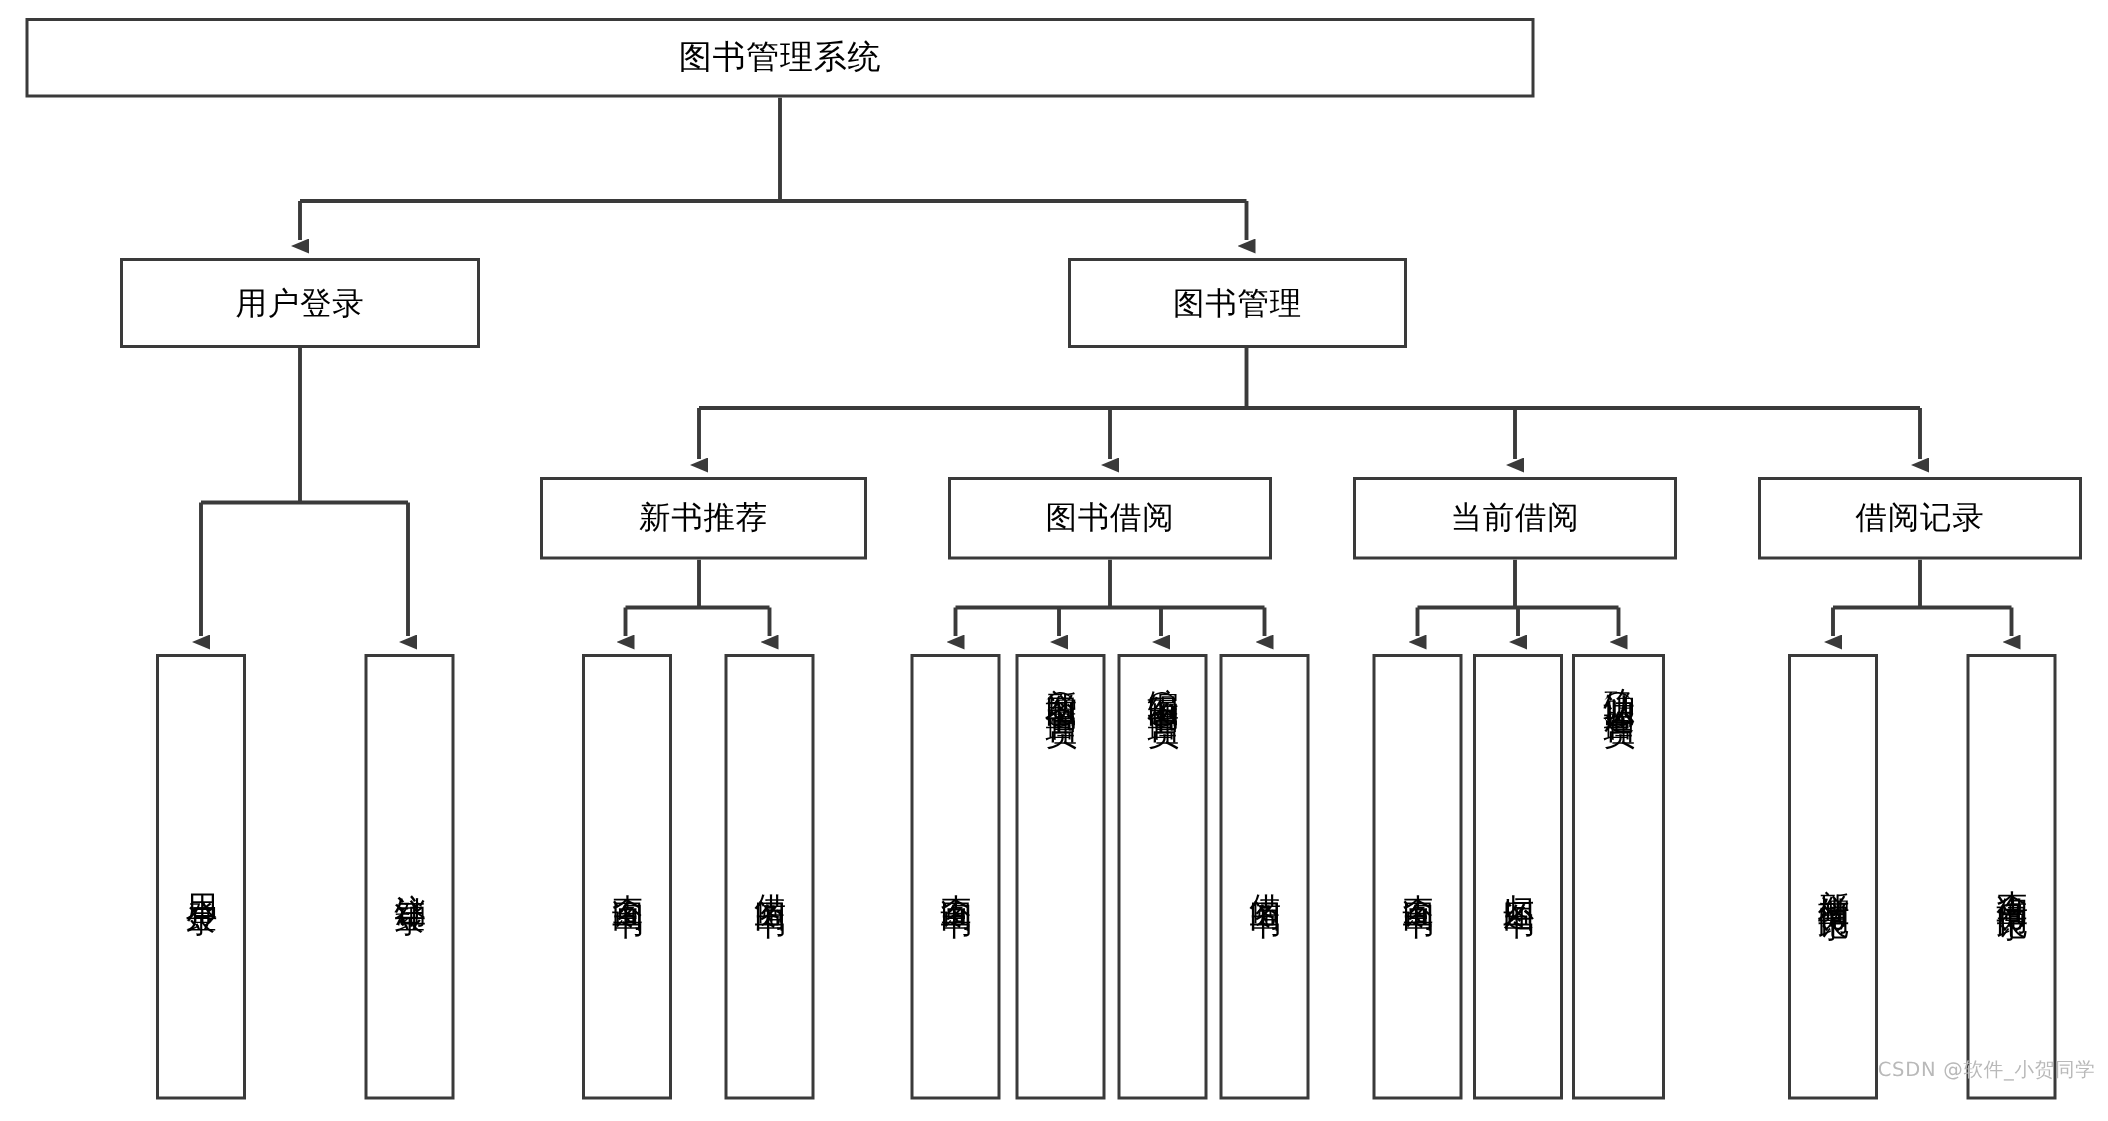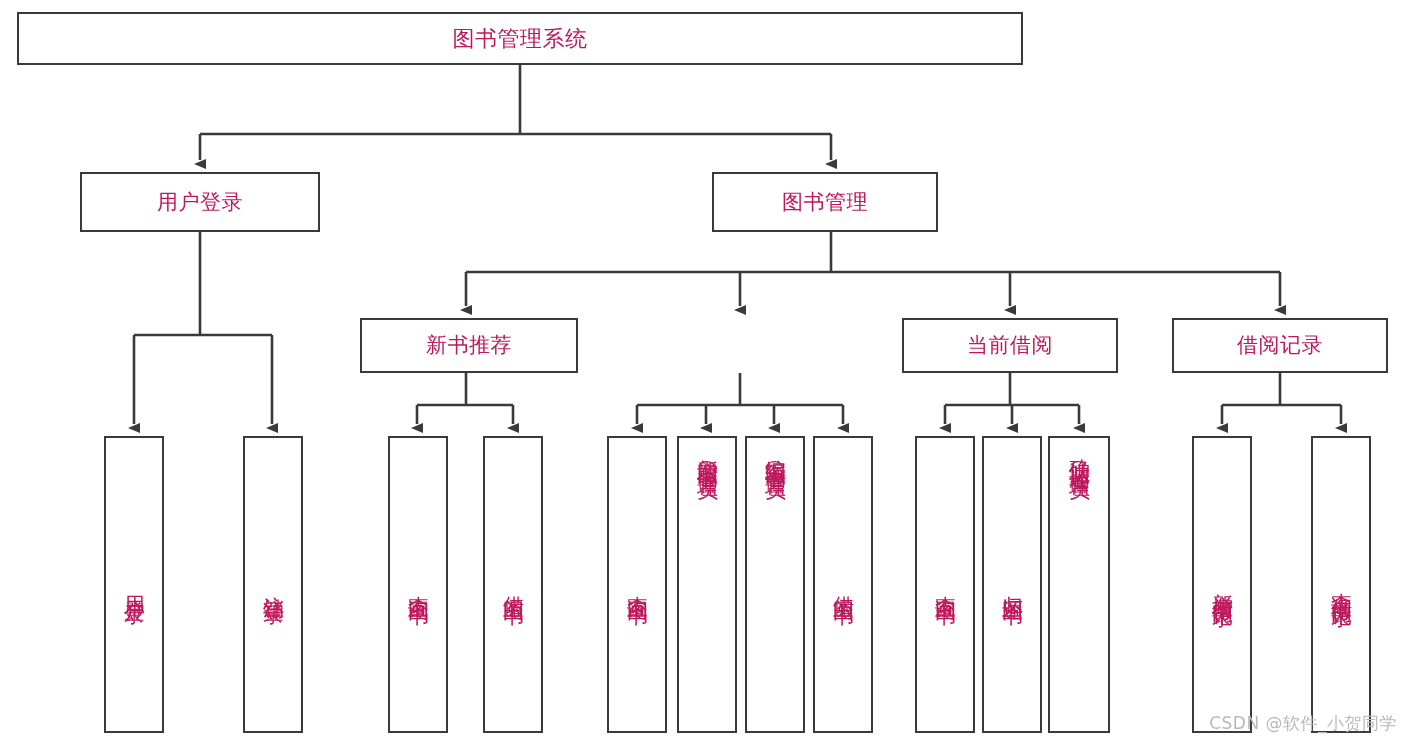--- a/index.html
+++ b/index.html
@@ -27,21 +27,21 @@
     pointer-events: none;
   }
   .node {
     position: absolute;
     box-sizing: border-box;
     border: 2px solid #3a3a3a;
     background: #ffffff;
     display: flex;
     align-items: center;
     justify-content: center;
-    color: #be185d;
+    color: #000000;
     font-size: 21px;
     line-height: 1.18;
     letter-spacing: 0.5px;
     white-space: nowrap;
   }
   .node.root {
     font-size: 22px;
   }
   .node.leaf {
     font-size: 21px;
@@ -57,22 +57,22 @@
     white-space: nowrap;
     display: block;
   }
   .node.leaf.center-text {
     align-items: center;
     padding-top: 0;
   }
   .watermark {
     position: absolute;
     right: 8px;
-    bottom: 12px;
-    font-size: 17px;
+    bottom: 25px;
+    font-size: 13px;
     color: #b9b9b9;
     letter-spacing: 0.5px;
     white-space: nowrap;
     user-select: none;
   }
 </style>
 </head>
 <body>
 
 <div id="canvas">
@@ -126,20 +126,21 @@
       <path d="M1341,405 L1341,424" marker-end="url(#arrow)"></path>
     </g>
   </svg>
 
   <div class="node root" style="left:17px; top:12px; width:1006px; height:53px;">图书管理系统</div>
 
   <div class="node" style="left:80px; top:172px; width:240px; height:60px;">用户登录</div>
   <div class="node" style="left:712px; top:172px; width:226px; height:60px;">图书管理</div>
 
   <div class="node" style="left:360px; top:318px; width:218px; height:55px;">新书推荐</div>
+  <div class="node" style="left:632px; top:318px; width:216px; height:55px;">图书借阅</div>
   <div class="node" style="left:1172px; top:318px; width:216px; height:55px;">借阅记录</div>
   <div class="node" style="left:902px; top:318px; width:216px; height:55px;">当前借阅</div>
 
   <div class="node leaf center-text" style="left:104px; top:436px; width:60px; height:297px;">
     <span class="vlabel">用户登录</span>
   </div>
   <div class="node leaf center-text" style="left:243px; top:436px; width:60px; height:297px;">
     <span class="vlabel">注销登录</span>
   </div>
 

